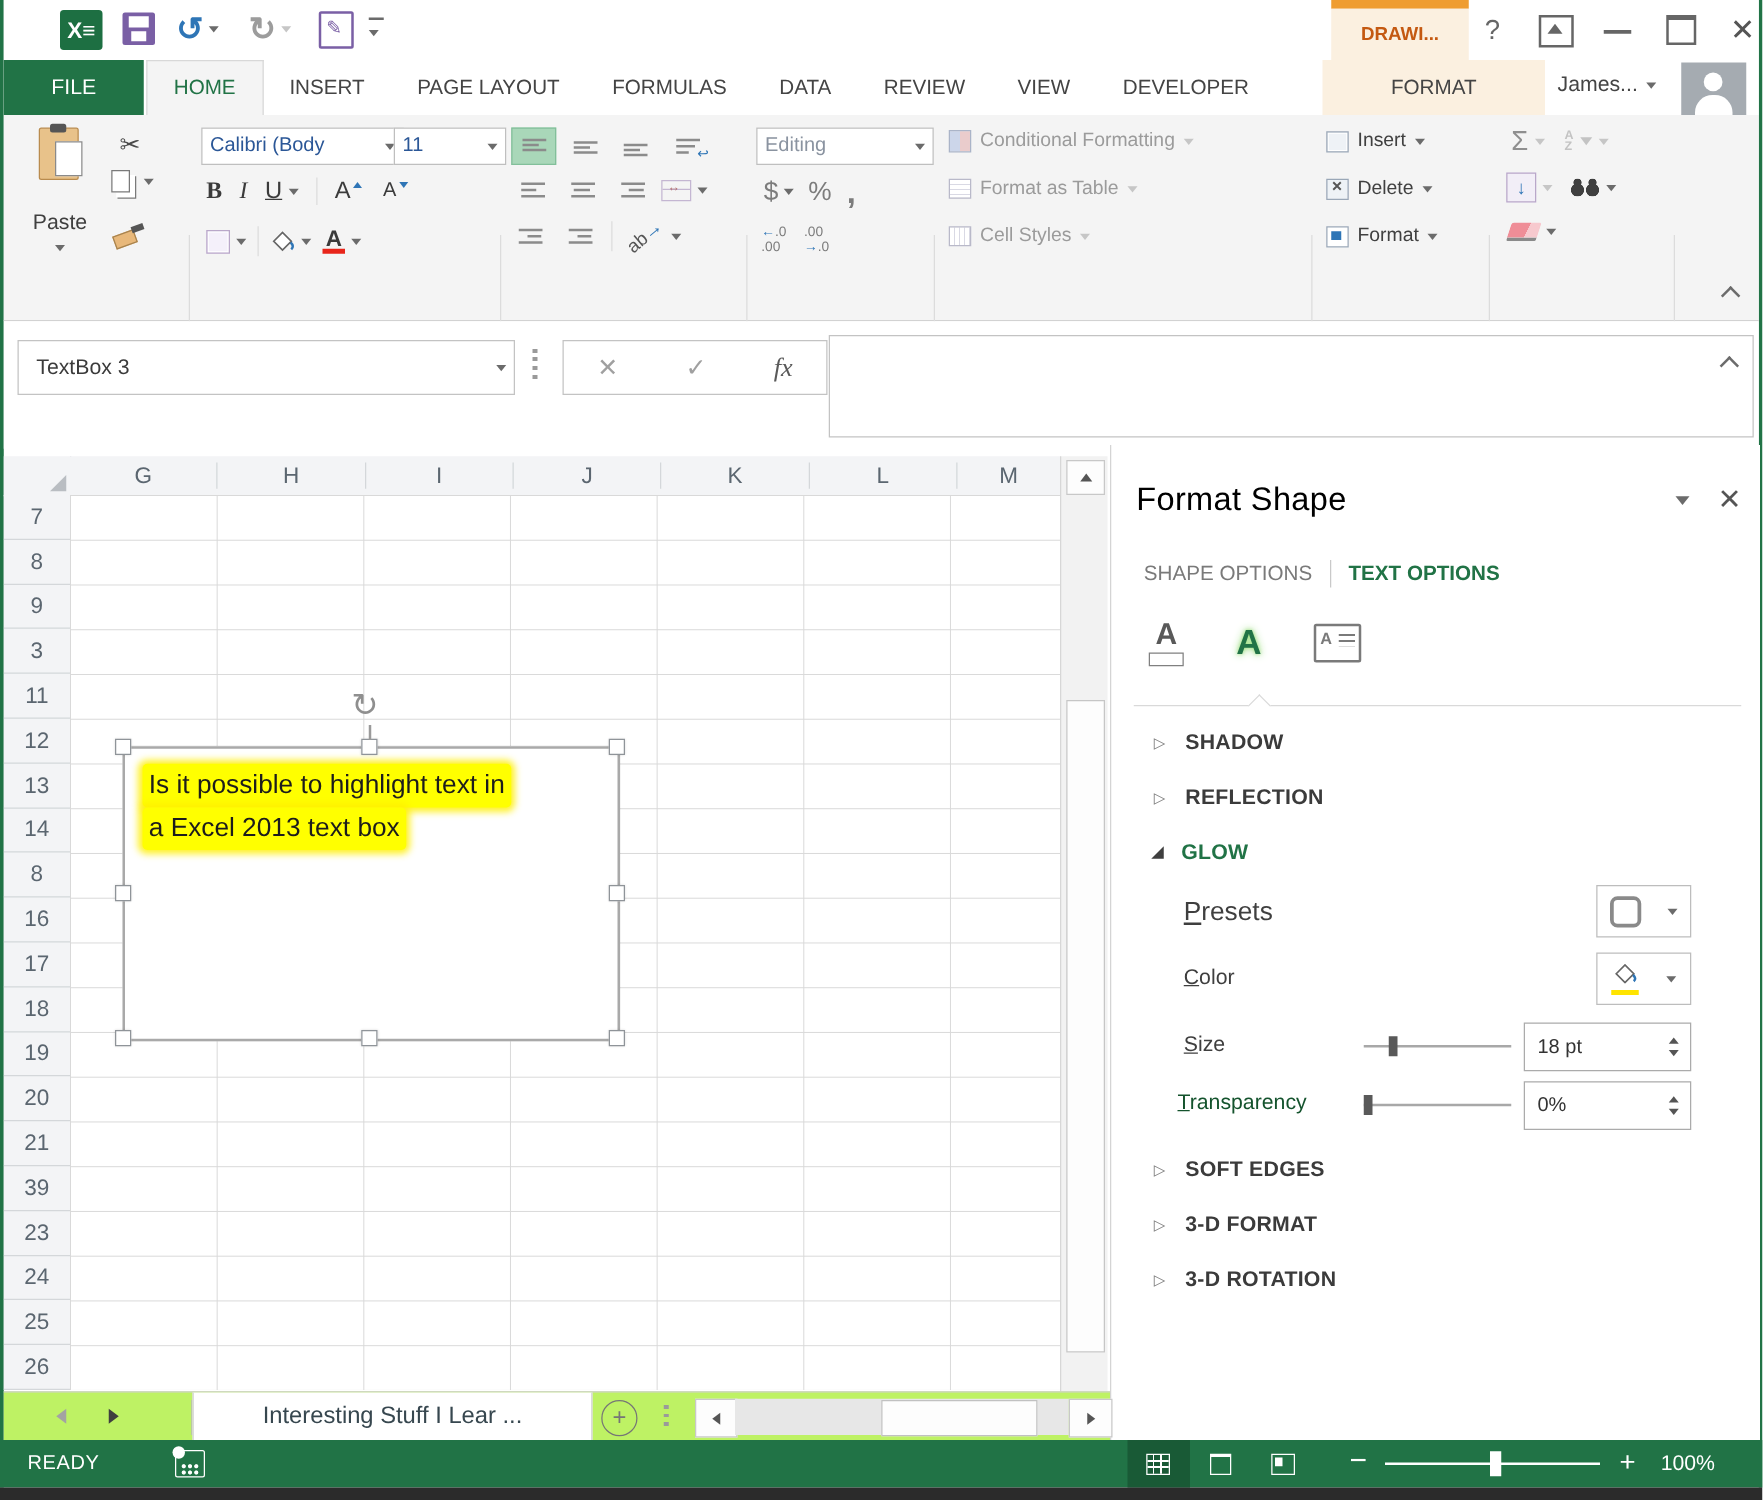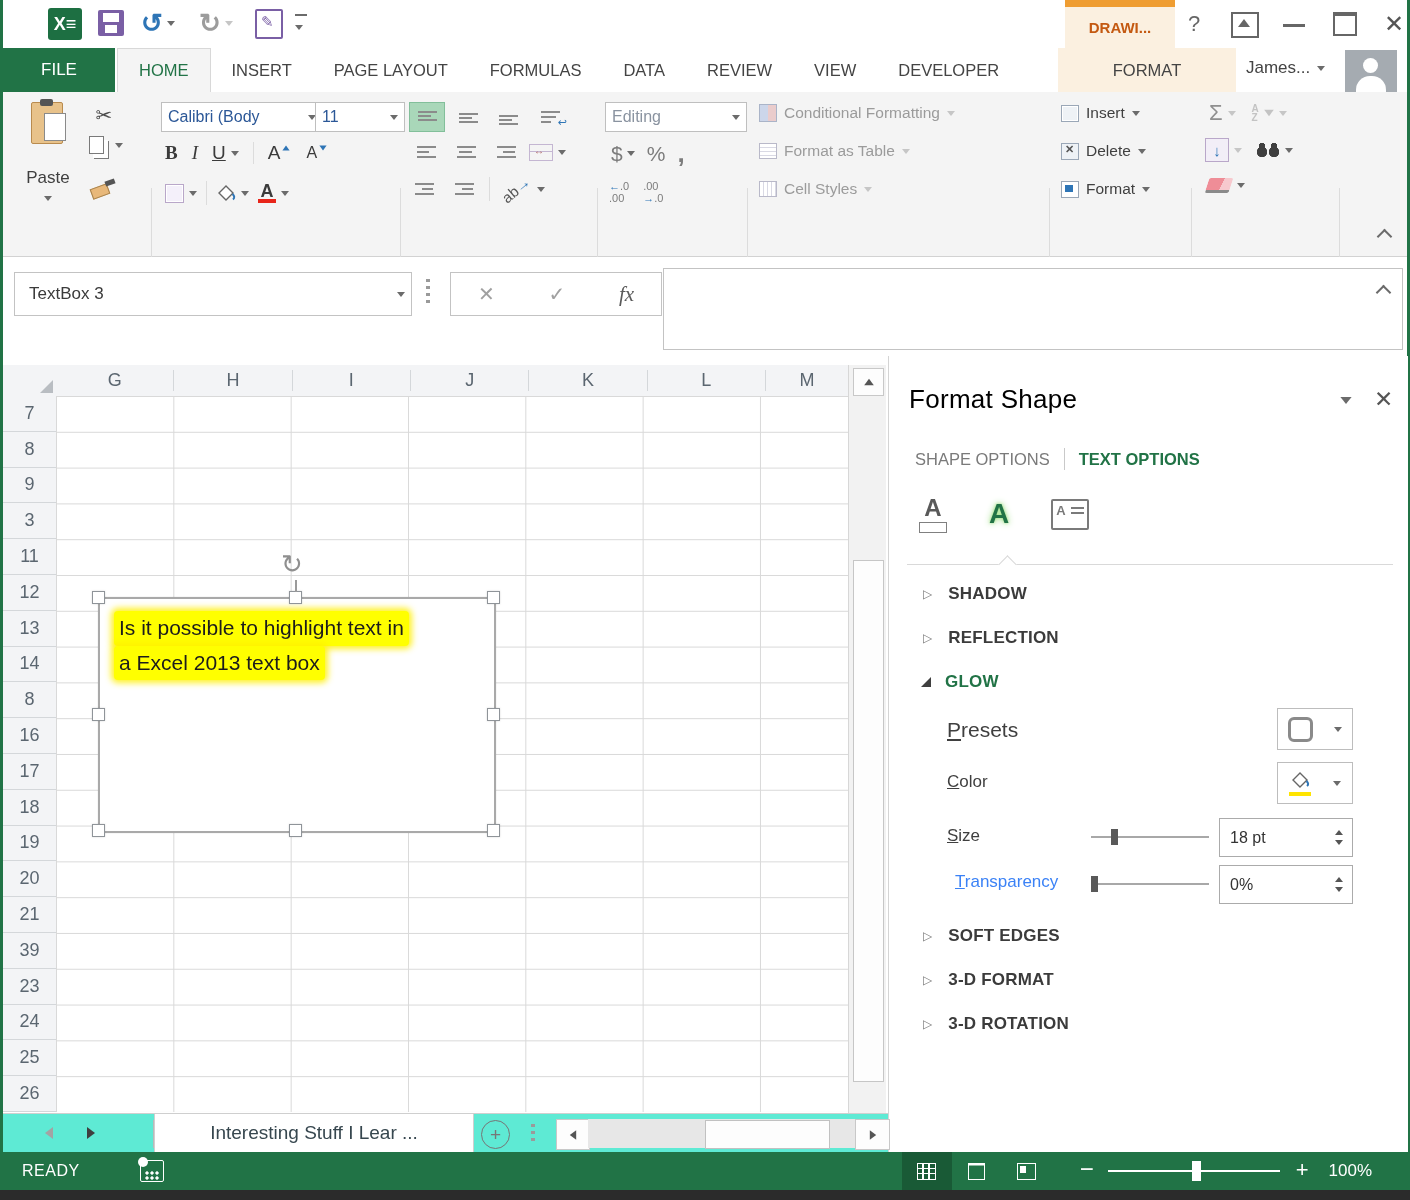--- a/index.html
+++ b/index.html
@@ -529,21 +529,21 @@
   <div class="track" style="left:202px;top:480px;width:118px"></div>
   <div class="shandle" style="left:222px;top:473px"></div>
   <div class="ab spin" style="left:330px;top:462px;width:132px;height:37px">
     <span class="val">18 pt</span>
     <span class="arr">
         <span class="su"></span>
         <span class="sd"></span>
       </span>
   </div>
 
-  <div class="ab fl" style="left:66px;top:516px;font-size:17px;color:#3b82f6;display:block">Transparency</div>
+  <div class="ab fl" style="left:53px;top:516px;font-size:17px;color:#14532d;display:block">Transparency</div>
   <div class="track" style="left:202px;top:527px;width:118px"></div>
   <div class="shandle" style="left:202px;top:520px"></div>
   <div class="ab spin" style="left:330px;top:509px;width:132px;height:37px">
     <span class="val">0%</span>
     <span class="arr">
         <span class="su"></span>
         <span class="sd"></span>
       </span>
   </div>
 
@@ -554,21 +554,21 @@
   <div class="ab flex" style="left:34px;top:614px;gap:16px">
     <span class="sec-tri-c">▷</span>
     <span class="sec-label">3-D FORMAT</span>
   </div>
   <div class="ab flex" style="left:34px;top:658px;gap:16px">
     <span class="sec-tri-c">▷</span>
     <span class="sec-label">3-D ROTATION</span>
   </div>
 </div>
 
-<div class="ab" style="left:3px;top:1113px;width:885px;height:39px;background:#5eead4;border-top:1px solid #cfcfcf">
+<div class="ab" style="left:3px;top:1113px;width:885px;height:39px;background:#bef264;border-top:1px solid #cfcfcf">
   <span class="tri-l ab" style="left:42px;top:13px;border-right-color:#a3a3a3"></span>
   <span class="tri-r ab" style="left:84px;top:13px;border-left-color:#3f3f3f"></span>
   <span class="ab" style="left:150px;top:6px;width:1px;height:28px;background:#b9b9b9"></span>
   <div class="ab ctr" style="left:151px;top:0;width:318px;height:38px;background:#fff;border-left:1px solid #cfcfcf;border-right:1px solid #cfcfcf">
     <span style="font-size:19px;color:#37474f">Interesting Stuff I Lear ...</span>
   </div>
   <div class="ab ctr" style="left:478px;top:6px;width:27px;height:27px;border:1.5px solid #767676;border-radius:50%;color:#767676;font-size:19px">+</div>
   <div class="ab" style="left:528px;top:10px;width:4px;height:20px;background:repeating-linear-gradient(to bottom,#9a9a9a,#9a9a9a 3px,transparent 3px,transparent 7px)"></div>
   <div class="sbtn ab" style="left:553px;top:5px;width:32px;height:29px">
       <span class="tri-l" style="transform:scale(.8)"></span>

